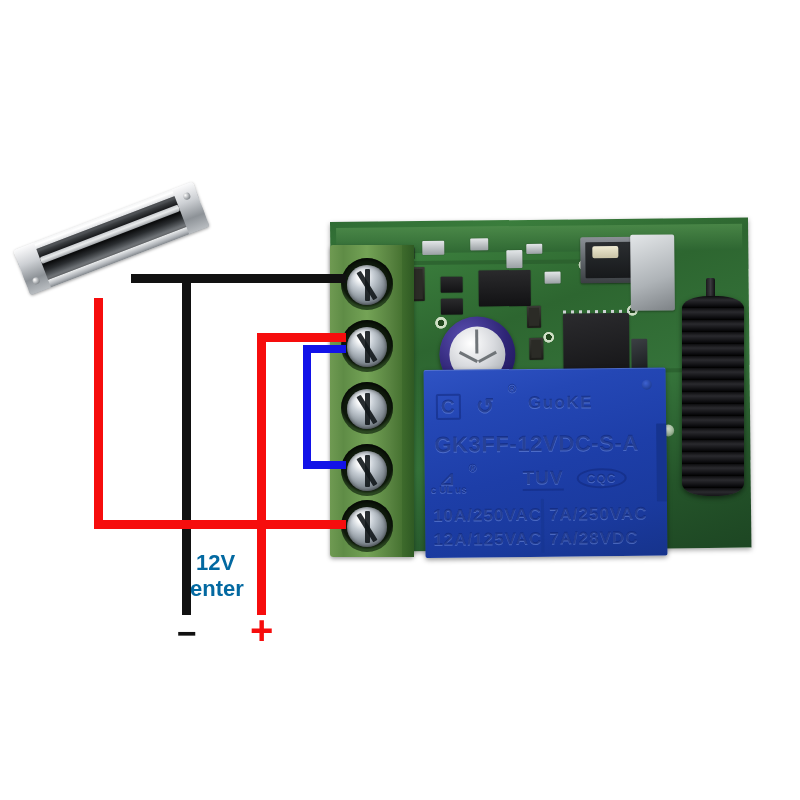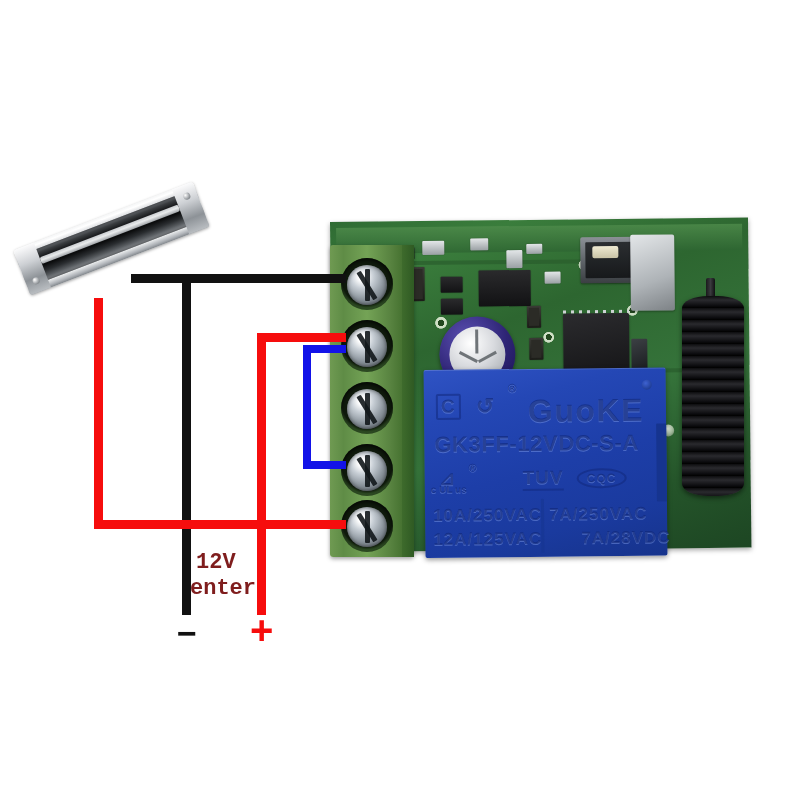--- a/index.html
+++ b/index.html
@@ -120,22 +120,22 @@
   .slot.a{left:18px;top:4px;width:5px;height:32px;}
   .slot.b{left:4px;top:18px;width:32px;height:5px;transform:rotate(58deg);transform-origin:50% 50%;}
 
   
   .wire{position:absolute;}
   .w-black{background:#111111;}
   .w-red{background:#f60d0d;}
   .w-blue{background:#1212e8;}
 
   
-  .lbl{position:absolute;color:#7f1d1d;font-weight:700;
-       font-family:Liberation Mono, monospace;white-space:nowrap;}
+  .lbl{position:absolute;color:#0369a1;font-weight:700;
+       font-family:Liberation Sans, sans-serif;white-space:nowrap;}
   #lbl-12v{left:196px;top:550px;font-size:22px;}
   #lbl-enter{left:190px;top:576px;font-size:22px;}
   .sym{position:absolute;font-weight:700;font-family:"Liberation Sans",sans-serif;}
   #sym-minus{left:177px;top:614px;font-size:34px;color:#111;}
   #sym-plus{left:250px;top:608px;font-size:40px;color:#f60d0d;}
 </style>
 </head>
 <body>
 
 <div id="stage">
@@ -221,34 +221,34 @@
       <div class="smd" style="left:246px;top:214px;width:14px;height:60px;"></div>
       <div class="smd tin" style="left:244px;top:276px;width:26px;height:14px;"></div>
 
       <div class="relay" style="left:92px;top:149px;width:242px;height:188px;">
         <div class="relay-dimple" style="right:14px;top:12px;"></div>
         <div class="relay-slot" style="right:0;top:56px;width:10px;height:78px;"></div>
 
         <div class="relay-txt" style="left:12px;top:24px;font-size:19px;border:2px solid rgba(16,38,120,.5);padding:0 3px;border-radius:2px;">C</div>
         <div class="relay-txt" style="left:52px;top:24px;font-size:22px;">↺</div>
         <div class="relay-txt" style="left:84px;top:12px;font-size:12px;">®</div>
-        <div class="relay-txt" style="left:104px;top:24px;font-size:32px;letter-spacing:1.5px;">GuoKE</div>
+        <div class="relay-txt" style="left:104px;top:24px;font-size:17px;letter-spacing:1.5px;">GuoKE</div>
 
         <div class="relay-txt" style="left:10px;top:62px;font-size:22px;letter-spacing:.6px;">GK3FF-12VDC-S-A</div>
 
         <div class="relay-txt" style="left:14px;top:96px;font-size:20px;">⊿</div>
         <div class="relay-txt" style="left:44px;top:92px;font-size:11px;">®</div>
         <div class="relay-txt" style="left:6px;top:114px;font-size:10px;letter-spacing:0;">c UL us</div>
         <div class="relay-txt" style="left:98px;top:98px;font-size:19px;border-bottom:2px solid rgba(16,38,120,.45);">TUV</div>
         <div class="relay-txt" style="left:152px;top:100px;font-size:12px;border:2px solid rgba(16,38,120,.5);border-radius:50%;padding:1px 8px;">CQC</div>
 
         <div class="relay-txt" style="left:8px;top:136px;font-size:17px;">10A/250VAC</div>
         <div class="relay-txt" style="left:124px;top:136px;font-size:17px;">7A/250VAC</div>
         <div class="relay-txt" style="left:8px;top:160px;font-size:17px;">12A/125VAC</div>
-        <div class="relay-txt" style="left:124px;top:160px;font-size:17px;margin-left:32px;">7A/28VDC</div>
+        <div class="relay-txt" style="left:124px;top:160px;font-size:17px;">7A/28VDC</div>
         <div class="relay-slot" style="left:116px;top:130px;width:3px;height:54px;opacity:.55;"></div>
       </div>
     </div>
   </div>
 
   <div class="ant">
     <div class="ant-stem"></div>
     <div class="ant-coil"></div>
   </div>
 

